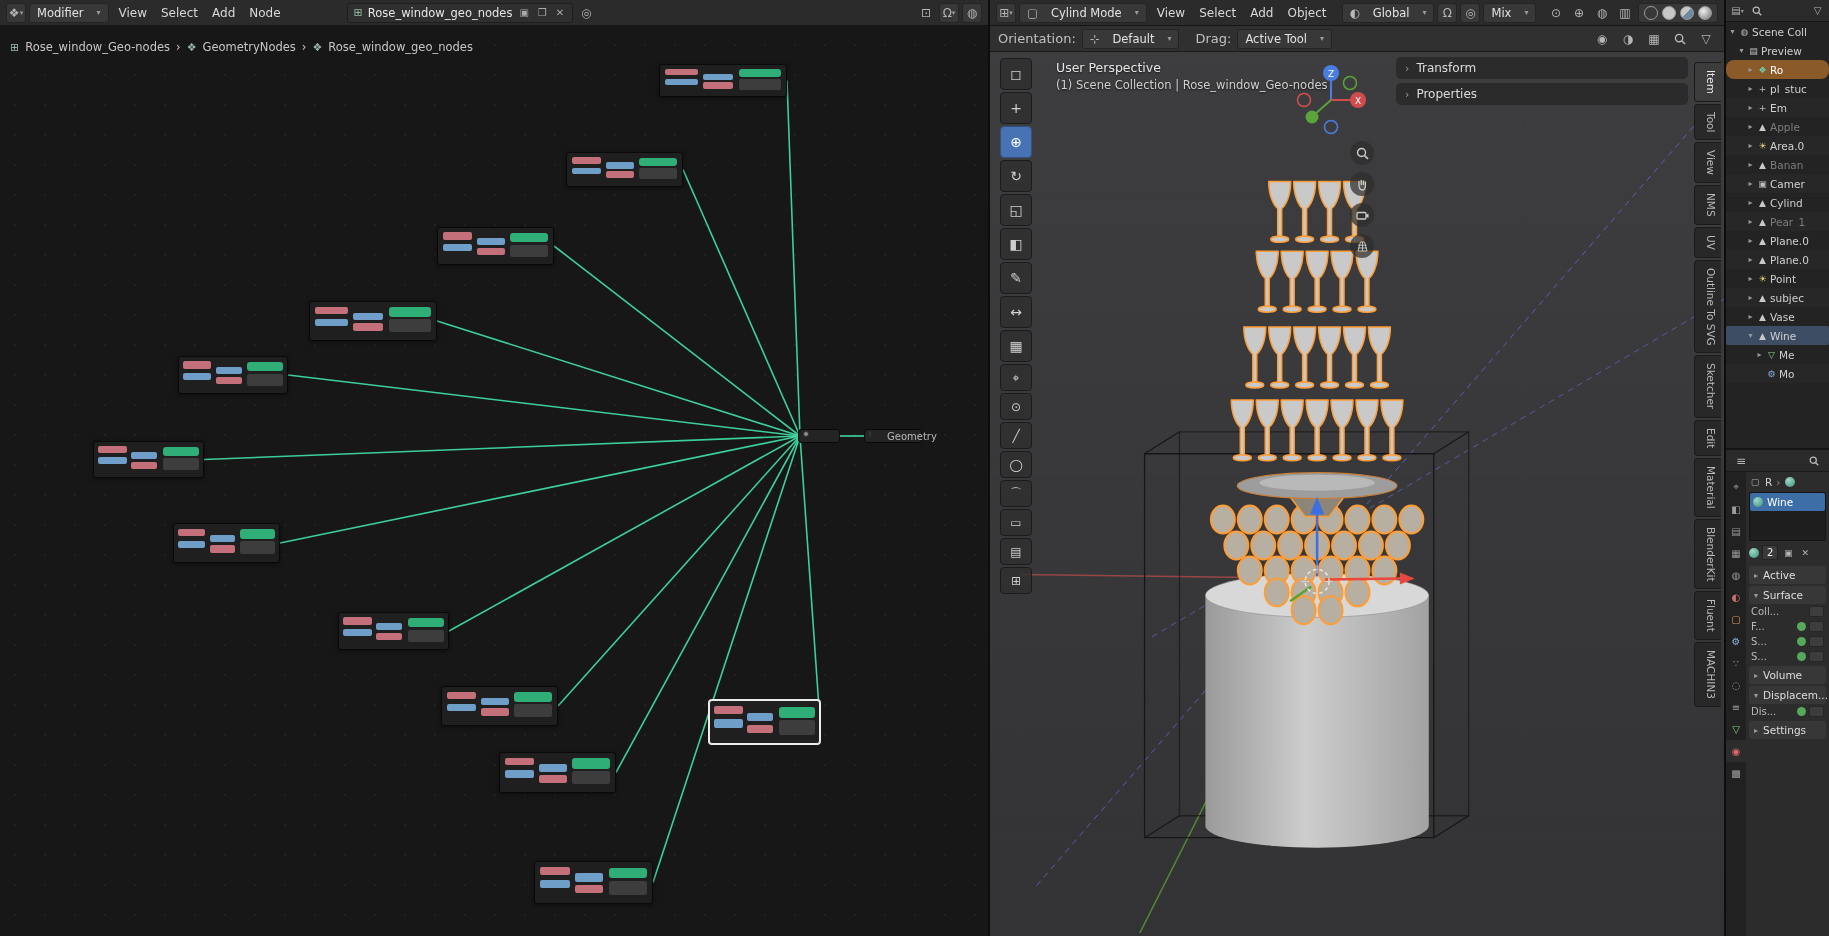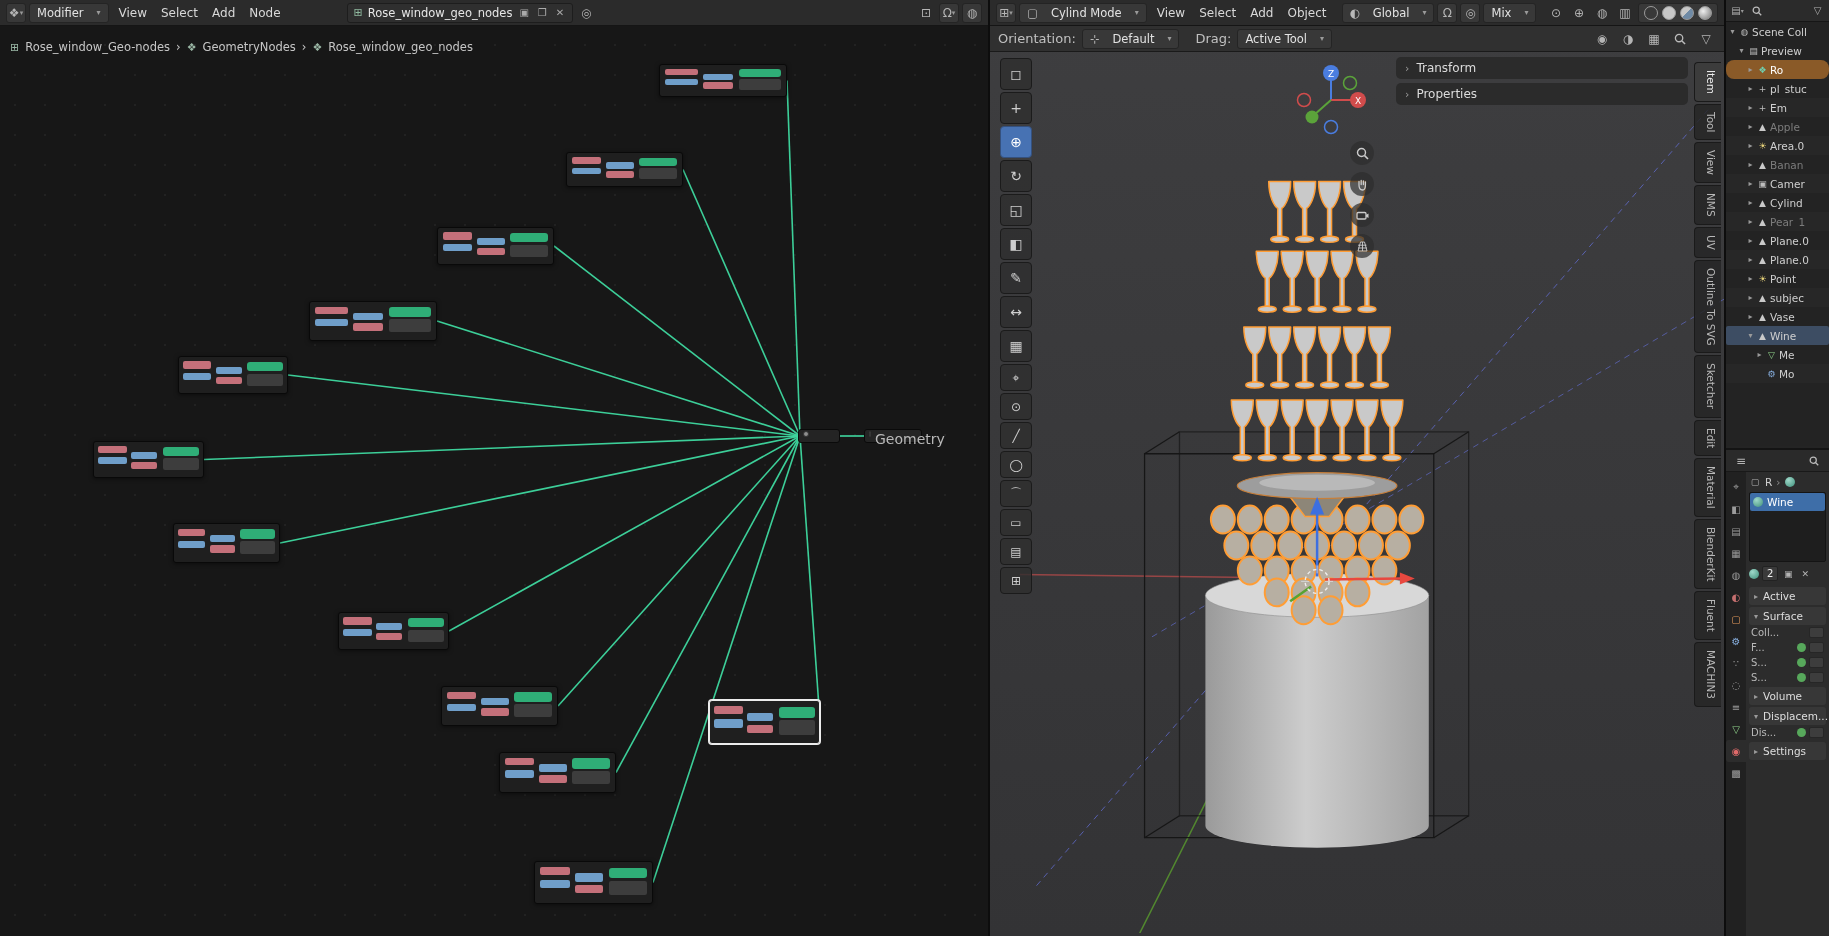--- a/index.html
+++ b/index.html
@@ -21,21 +21,21 @@
   #node-editor{left:0;width:988px;background:#171717}
   #node-canvas{position:absolute;inset:0;background:#171717;background-image:radial-gradient(#222 1px,transparent 1px);background-size:30px 30px}
   #ne-breadcrumb{position:absolute;left:10px;top:40px;display:flex;align-items:center;gap:6px;color:#c6c6c6;font-size:11.5px;z-index:10}
   #ne-breadcrumb .bicon{color:#9bb8a6;font-size:11px}
   #wires{position:absolute;inset:0;z-index:1}
   #clusters{position:absolute;inset:0;z-index:2}
   .cluster{position:absolute;background:#1f1f1f;border:1px solid #090909;border-radius:3px;box-shadow:0 1px 4px rgba(0,0,0,.5)}
   .cluster.selected{border-color:#ececec;box-shadow:0 0 0 1px #ececec}
   .pill{position:absolute;border-radius:2px}
   .pill-r{background:#c4707a}.pill-b{background:#6f9ec9}.pill-t{background:#2fae77;border-radius:3px}.pill-g{background:#3d3d3d}
-  .mini-node{position:absolute;display:flex;gap:4px;background:#242424;border:1px solid #0a0a0a;border-radius:3px;padding:1px 4px;font-size:14px;color:#b9b9b9;z-index:3}
+  .mini-node{position:absolute;display:flex;gap:16px;background:#242424;border:1px solid #0a0a0a;border-radius:3px;padding:1px 4px;font-size:10px;color:#b9b9b9;z-index:3}
   .sock{width:6px;height:6px;border-radius:50%;background:#8f8f8f;border:1px solid #333}
   .tree-chip{display:inline-flex;align-items:center;gap:5px;background:#2f2f2f;border:1px solid #1d1d1d;border-radius:3px;padding:2px 6px;margin-left:56px;font-size:11.5px;color:#e6e6e6}
   .tree-chip .tico{color:#8fb99f;font-size:11px}
   .xbtn{color:#aaa;font-size:10px;padding:0 2px}
 
   
   #viewport{left:988px;width:736px;background:linear-gradient(#3e3e40,#333335);border-left:2px solid #0d0d0d}
   #scene{position:absolute;inset:0;z-index:1}
   #vp-overlay{position:absolute;left:66px;top:60px;z-index:5;text-shadow:0 1px 2px rgba(0,0,0,.7)}
   #vp-overlay .l1{font-size:12.5px;color:#e8e8e8}
@@ -73,21 +73,21 @@
   .oicon{width:11px;font-size:9px;text-align:center;flex:none;color:#bdbdbd}
   .i-geonodes{color:#6fd1b1}.i-light{color:#e8d37a}.i-meshdata{color:#8fd18a}.i-modifier{color:#86aede}.i-mesh{color:#c9c9c9}
   .olabel{overflow:hidden;text-overflow:clip}
   #props{position:absolute;left:0;right:0;top:448px;bottom:0;background:#2c2c2c;border-top:2px solid #141414}
   #props-hdr{height:22px;background:#2a2a2a;border-bottom:1px solid #191919;display:flex;align-items:center;gap:5px;padding:0 5px}
   #props-tabs{position:absolute;left:0;top:22px;bottom:0;width:20px;background:#212121;display:flex;flex-direction:column;padding-top:4px}
   .ptab{height:22px;display:flex;align-items:center;justify-content:center;font-size:10px;color:#9c9c9c}
   .ptab.active{background:#2c2c2c;color:#e06a6a;border-radius:3px 0 0 3px}
   #props-main{position:absolute;left:20px;right:0;top:22px;bottom:0;padding:4px 3px;display:flex;flex-direction:column;gap:4px;overflow:hidden}
   #pnav{display:flex;align-items:center;gap:4px;font-size:10.5px;color:#cfcfcf}
-  #slot-list{background:#1e1e1e;border:1px solid #141414;border-radius:2px;height:70px}
+  #slot-list{background:#1e1e1e;border:1px solid #141414;border-radius:2px;height:49px}
   .slot-row{height:18px;display:flex;align-items:center;gap:4px;padding:0 3px;font-size:10.5px}
   .slot-row.sel{background:#3e6ea8;color:#fff;border-radius:2px}
   #users-row{display:flex;align-items:center;gap:3px}
   .count-pill{background:#3a3a3a;border:1px solid #222;border-radius:2px;color:#eee;font-size:10px;padding:0 4px;height:15px;display:flex;align-items:center}
   .psec-h{height:18px;background:#373737;border-radius:3px;display:flex;align-items:center;gap:5px;padding:0 5px;font-size:10.5px;color:#dedede;margin-top:2px}
   .psec-h .car{font-size:8px;color:#9a9a9a}
   .prow{height:15px;display:flex;align-items:center;gap:3px;padding:0 2px;font-size:10px;color:#b9b9b9}
   .plabel{flex:1;overflow:hidden;white-space:nowrap}
   .pgreen{width:9px;height:9px;border-radius:50%;background:#57a85b;flex:none}
   .pmenu{width:15px;height:11px;background:#3d3d3d;border:1px solid #262626;border-radius:2px;flex:none}
@@ -404,20 +404,24 @@
 
       <g>
         <circle cx="328" cy="583" r="12" fill="none" stroke="#f0f0f0" stroke-width="1.4" stroke-dasharray="3.5 3" opacity="0.95"></circle>
         <line x1="328" y1="567" x2="328" y2="575" stroke="#d5d5d5" stroke-width="1"></line>
         <line x1="328" y1="591" x2="328" y2="599" stroke="#d5d5d5" stroke-width="1"></line>
         <line x1="312" y1="583" x2="320" y2="583" stroke="#d5d5d5" stroke-width="1"></line>
         <line x1="336" y1="583" x2="344" y2="583" stroke="#d5d5d5" stroke-width="1"></line>
       </g>
     </svg>
 
+    <div id="vp-overlay">
+      <div class="l1">User Perspective</div>
+      <div class="l2">(1) Scene Collection | Rose_window_Geo-nodes</div>
+    </div>
 
     <div id="vp-panels">
         <div class="vpanel">
           <span class="car">›</span>
           <span>Transform</span>
         </div>
         <div class="vpanel">
           <span class="car">›</span>
           <span>Properties</span>
         </div>

